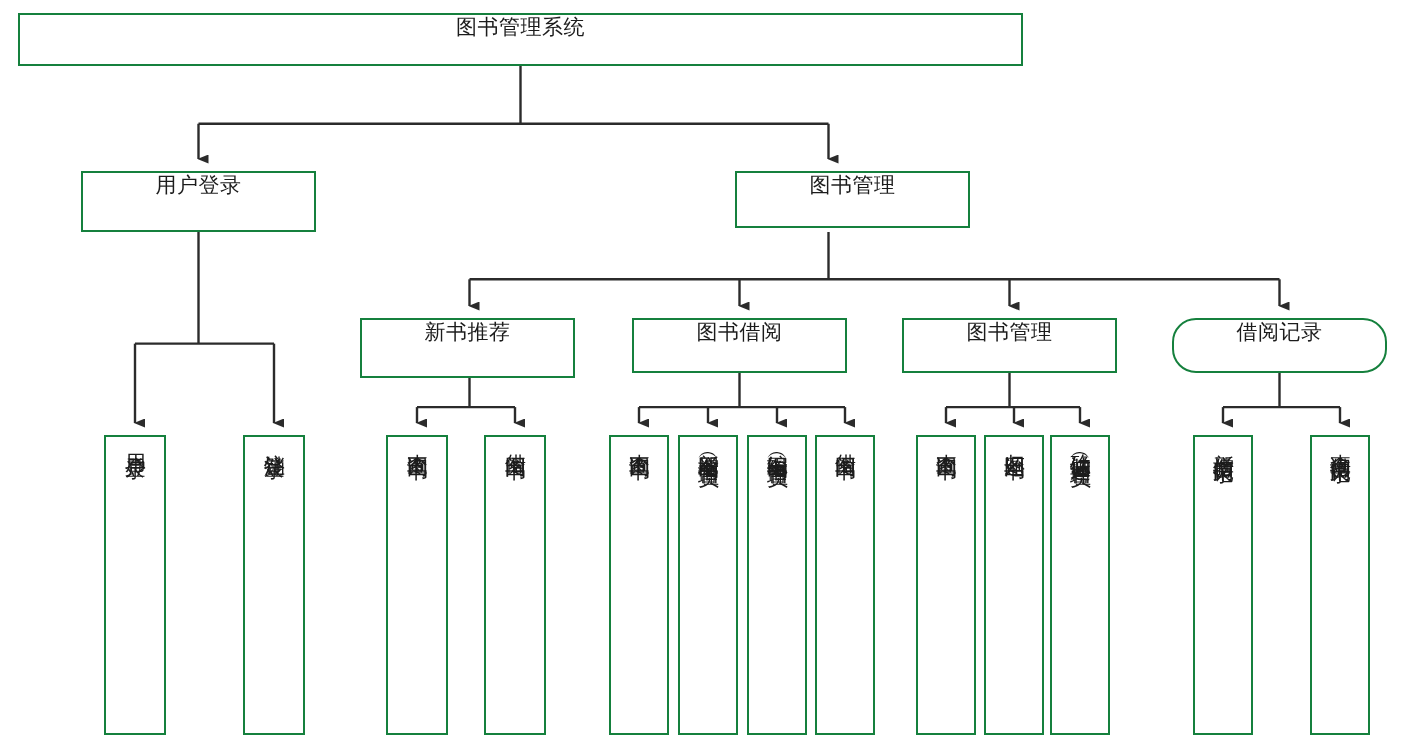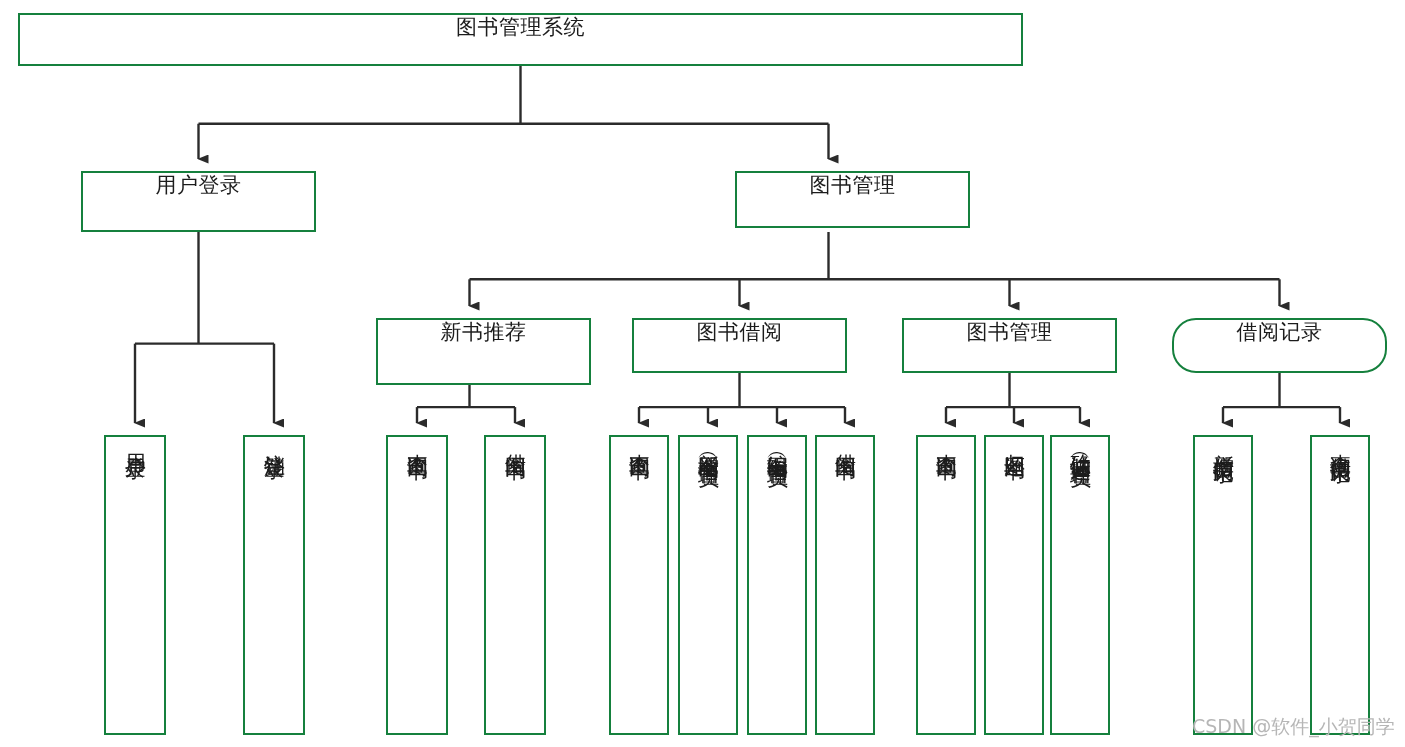--- a/index.html
+++ b/index.html
@@ -112,21 +112,21 @@
   <div id="nodes">
       <div class="node" style="left: 18px; top: 13px; width: 1005px; height: 53px;">
         <span class="node-label">图书管理系统</span>
       </div>
       <div class="node" style="left: 81px; top: 171px; width: 235px; height: 61px;">
         <span class="node-label">用户登录</span>
       </div>
       <div class="node" style="left: 735px; top: 171px; width: 235px; height: 57px;">
         <span class="node-label">图书管理</span>
       </div>
-      <div class="node" style="left: 376px; top: 318px; width: 215px; height: 67px;">
+      <div class="node" style="left: 360px; top: 318px; width: 215px; height: 60px;">
         <span class="node-label">新书推荐</span>
       </div>
       <div class="node" style="left: 632px; top: 318px; width: 215px; height: 55px;">
         <span class="node-label">图书借阅</span>
       </div>
       <div class="node" style="left: 902px; top: 318px; width: 215px; height: 55px;">
         <span class="node-label">图书管理</span>
       </div>
       <div class="node" style="left: 1172px; top: 318px; width: 215px; height: 55px; border-radius: 24px;">
         <span class="node-label">借阅记录</span>
@@ -165,14 +165,13 @@
         <span class="node-label">确认归还（管理员）</span>
       </div>
       <div class="node vertical" style="left: 1193px; top: 435px; width: 60px; height: 300px;">
         <span class="node-label">新增借阅记录</span>
       </div>
       <div class="node vertical" style="left: 1310px; top: 435px; width: 60px; height: 300px;">
         <span class="node-label">查询借阅记录</span>
       </div>
     </div>
 
-  <div class="watermark" style="left:1192px; top:714px;">CSDN @软件_小贺同学</div>
 </div>
 
 </body></html>

